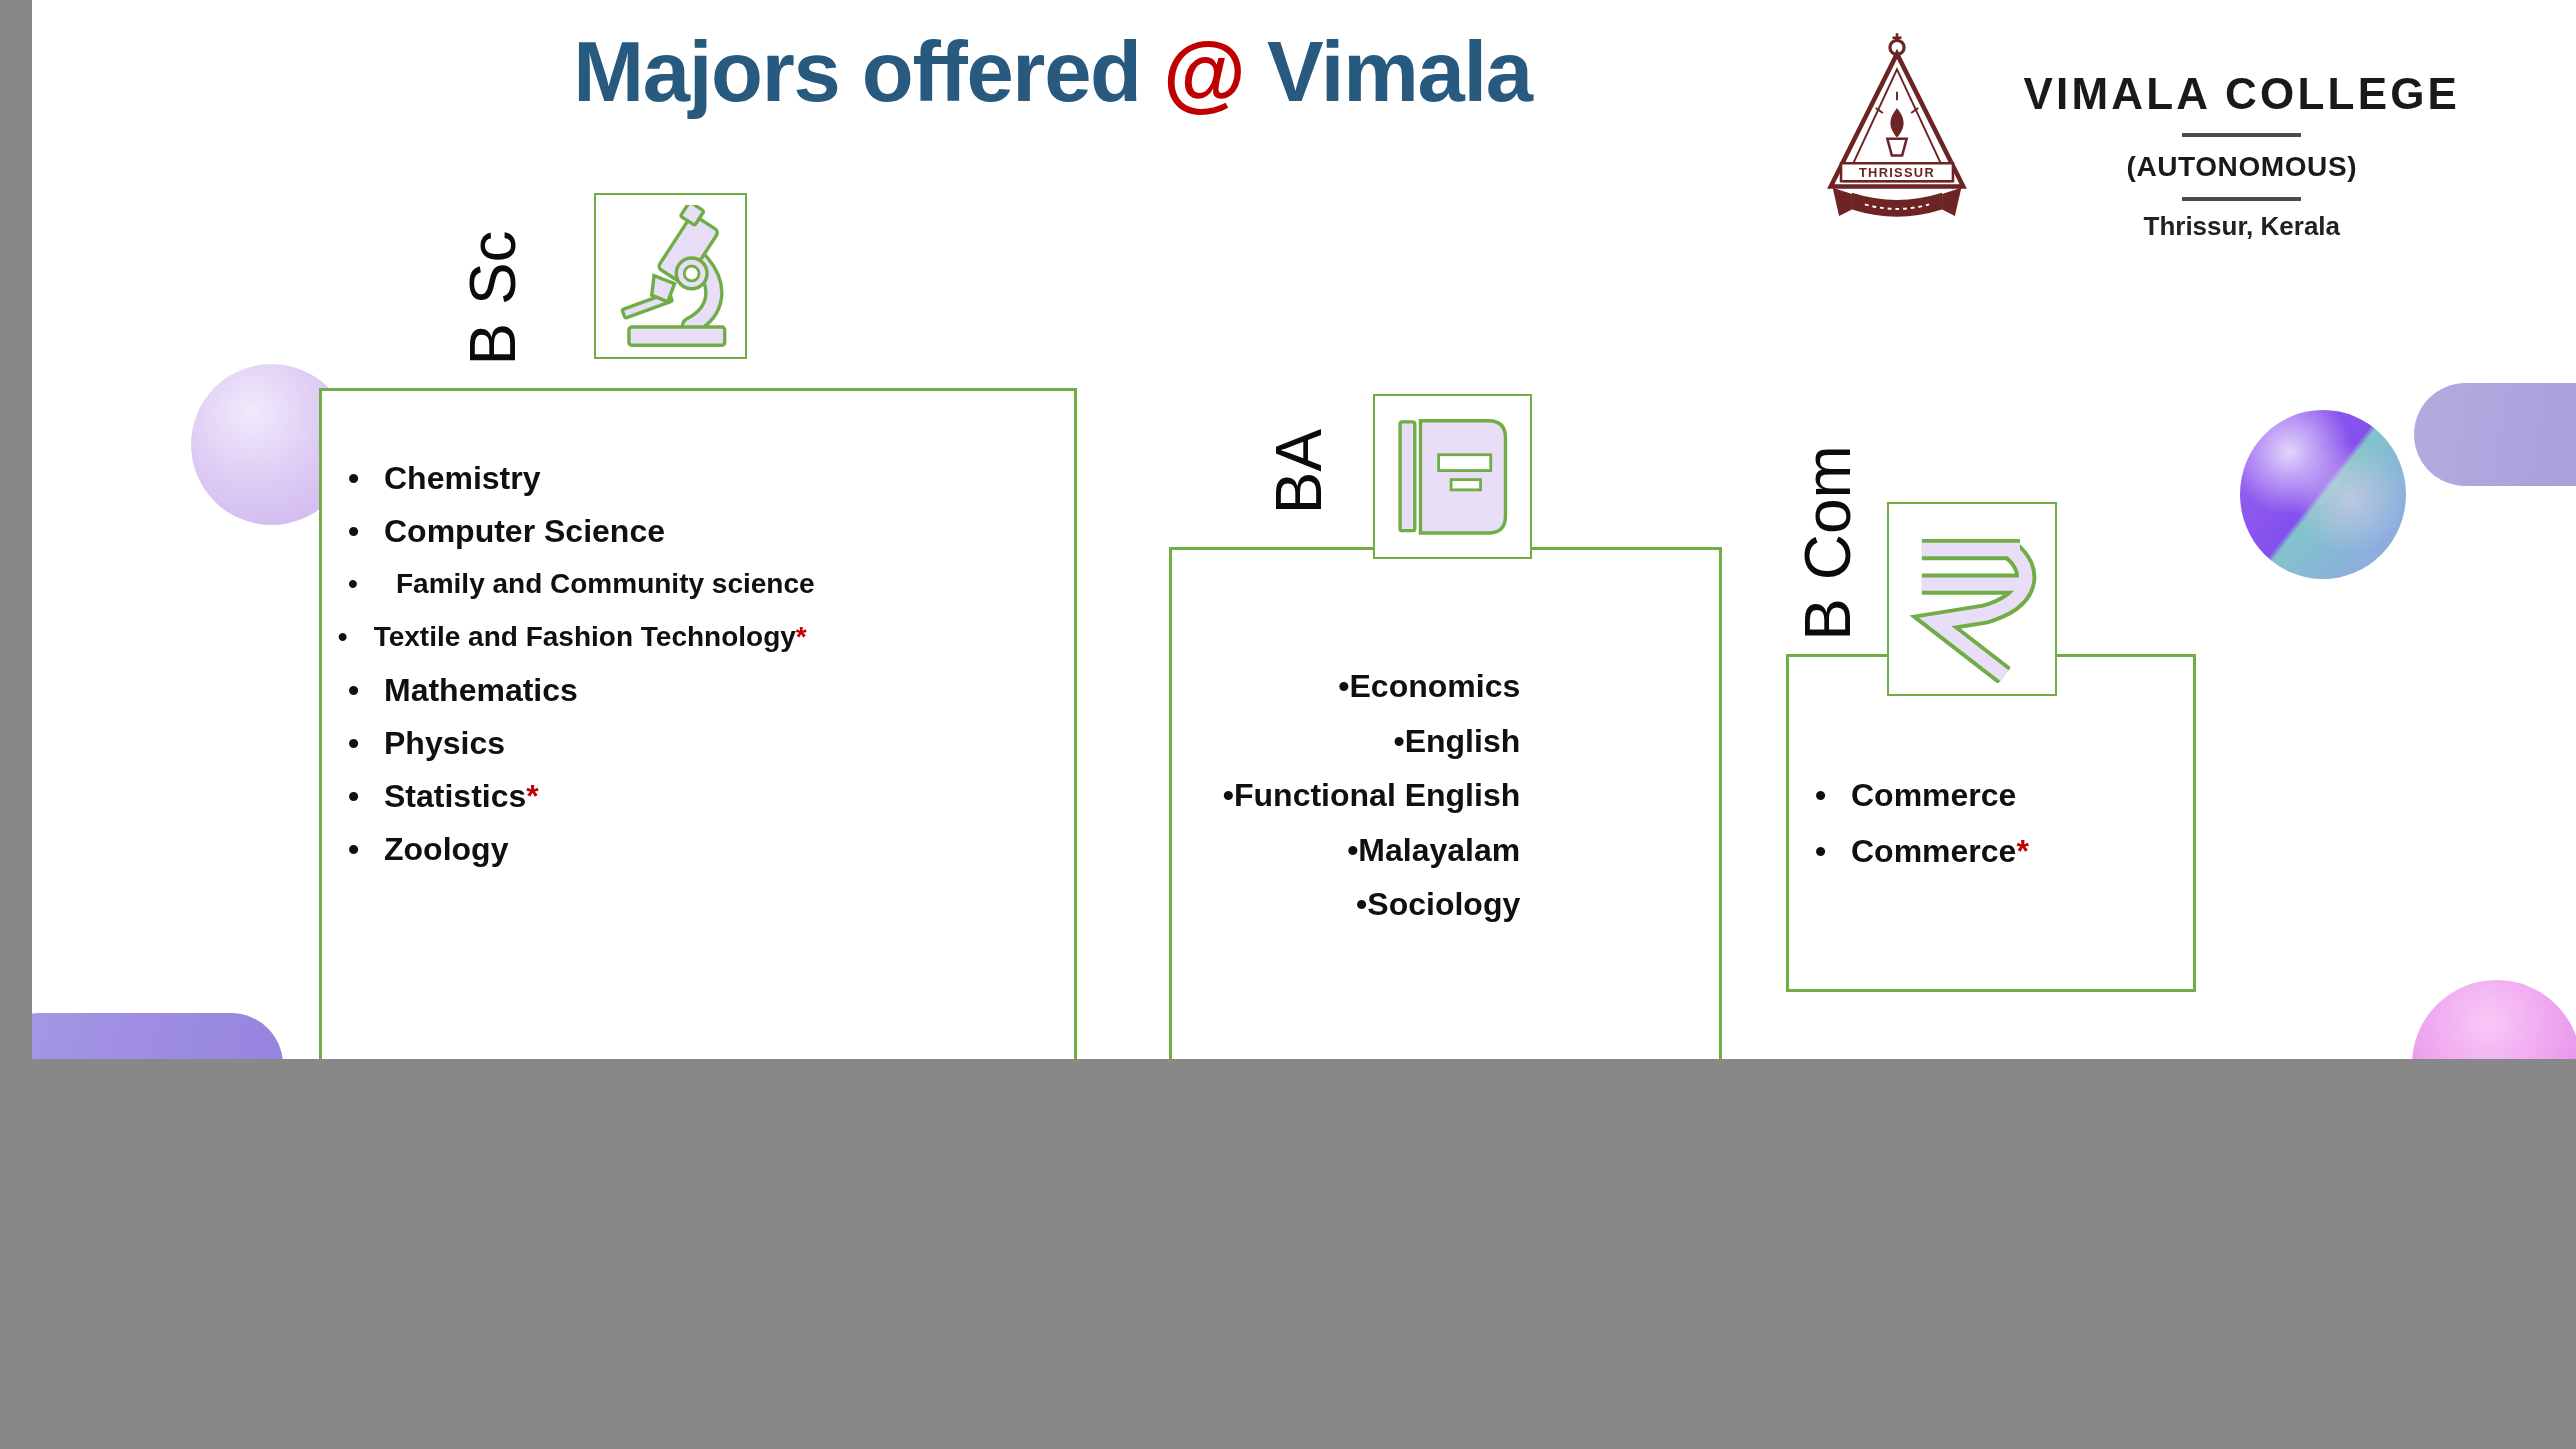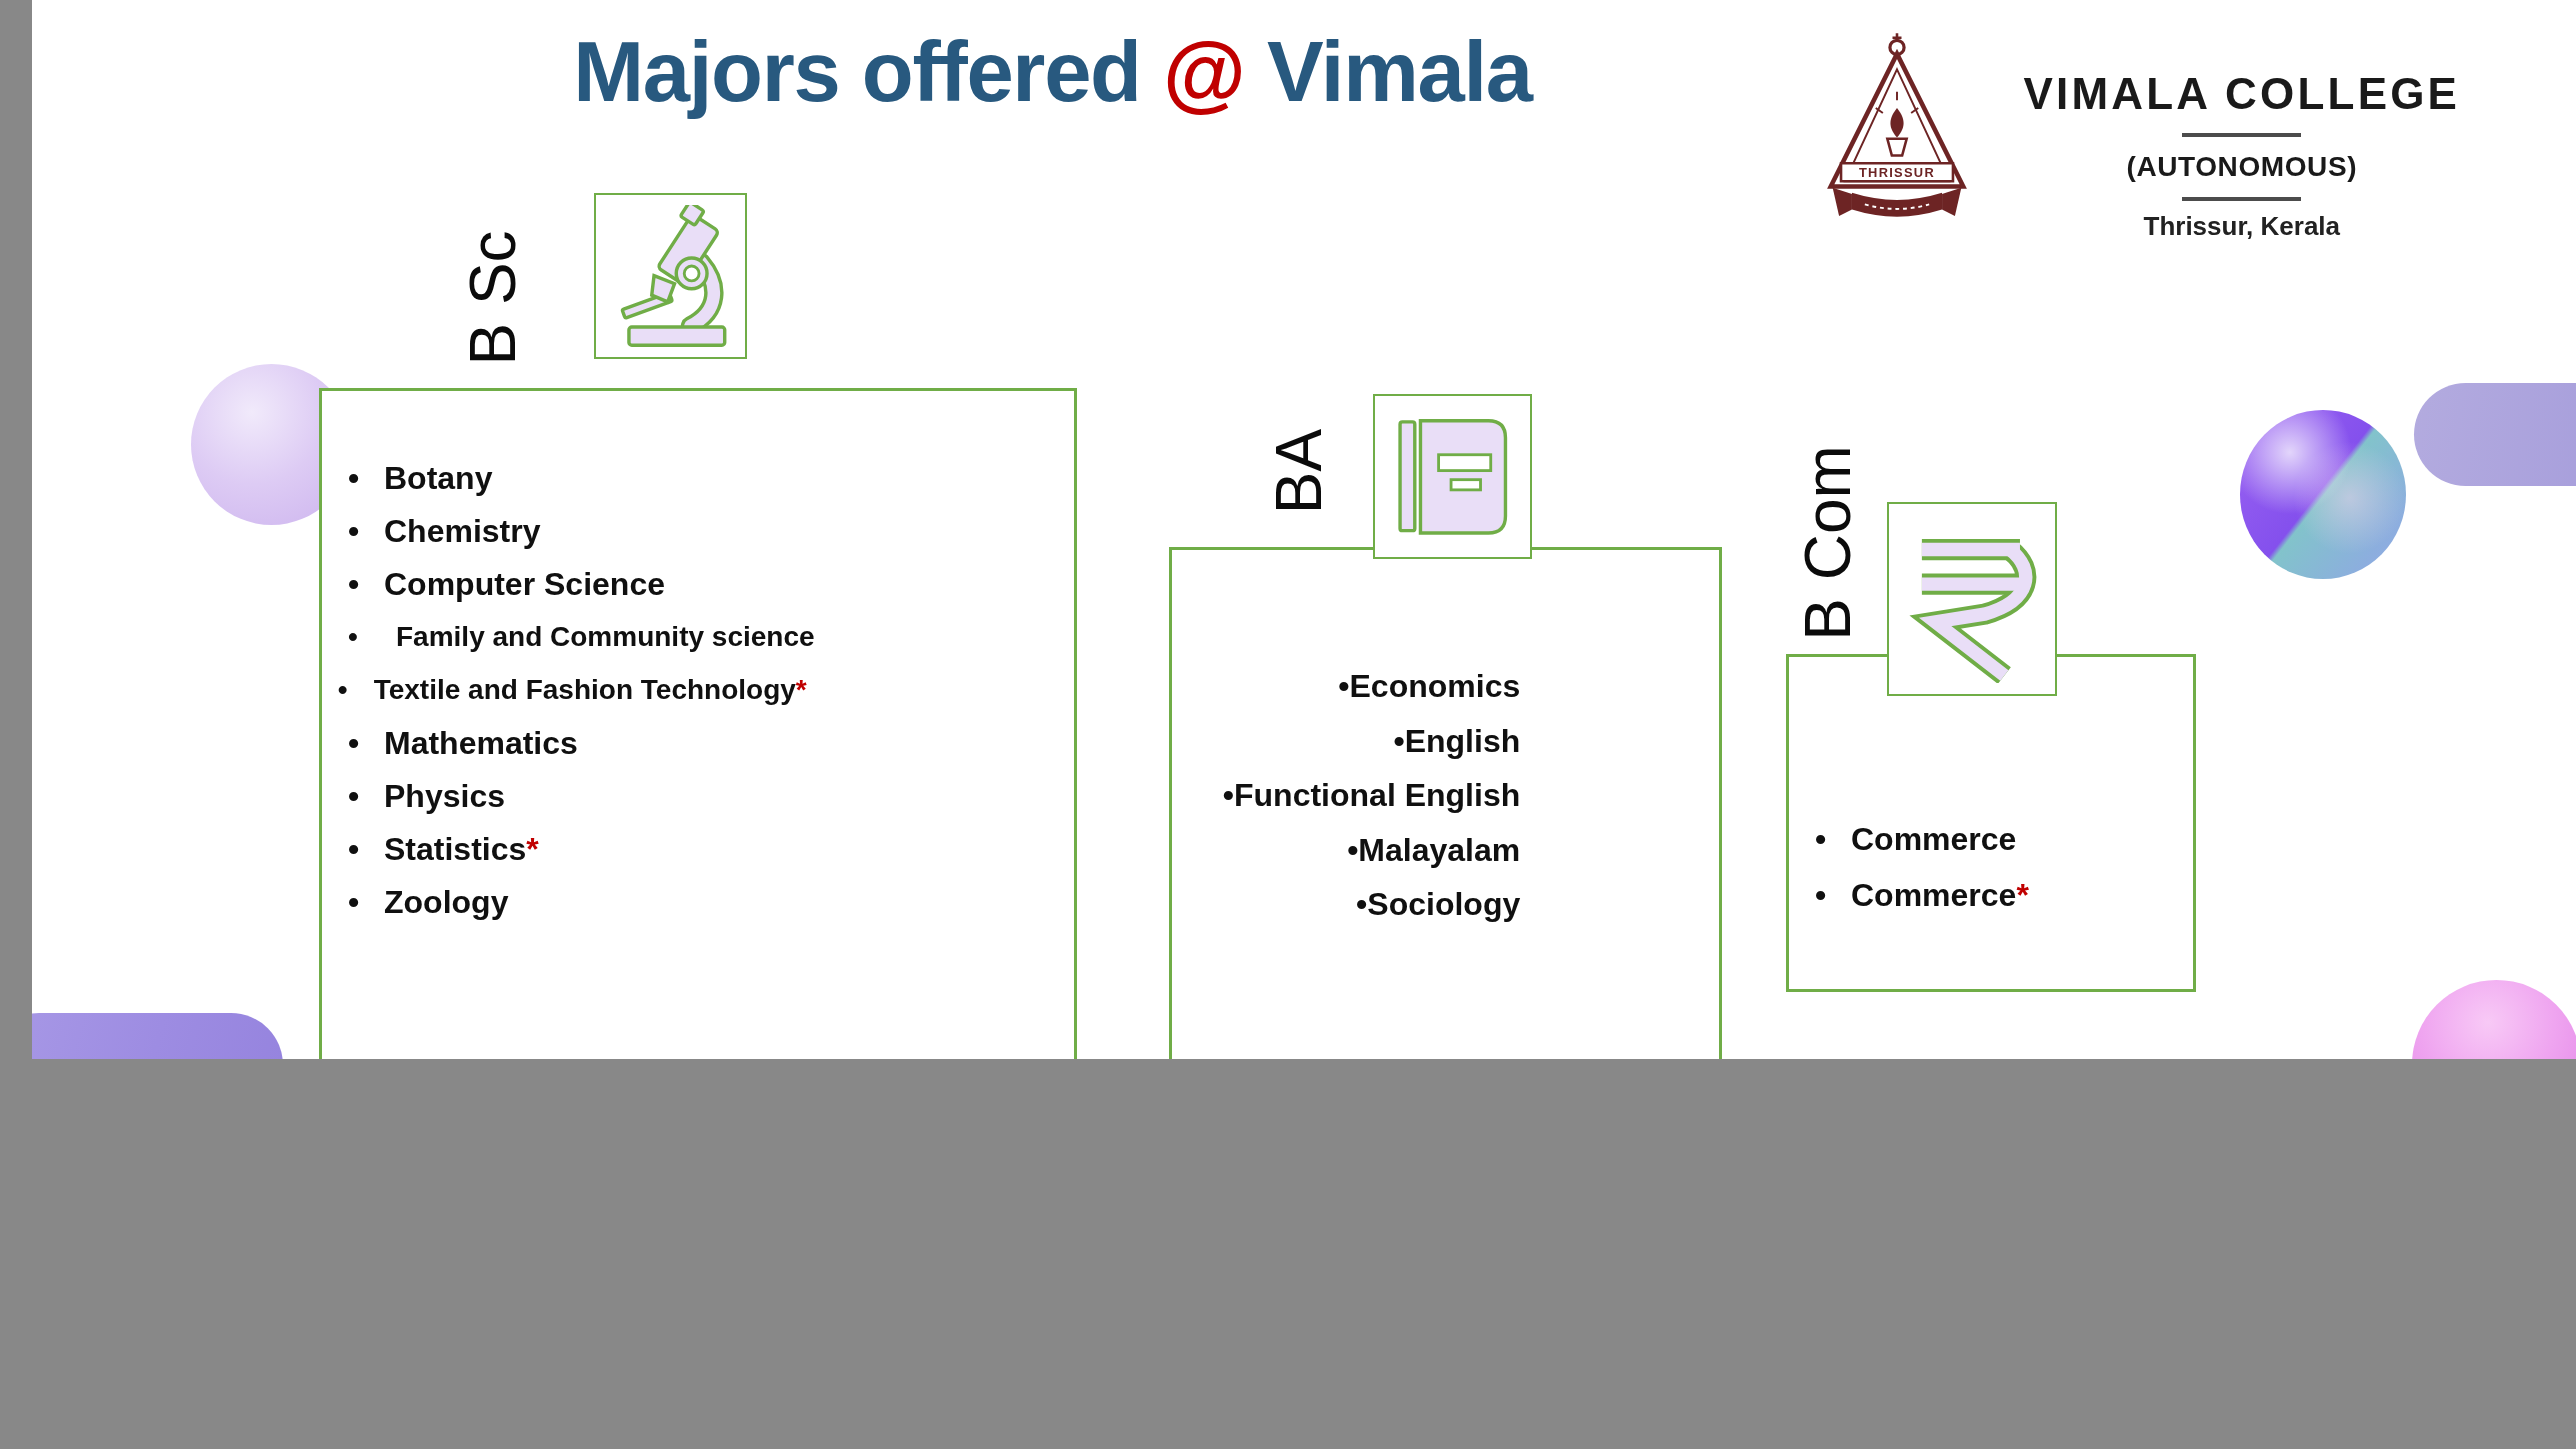--- a/index.html
+++ b/index.html
@@ -45,21 +45,21 @@
   .mlist{position:absolute;z-index:4;list-style:none;margin:0;padding:0;
          font-weight:bold;color:#101010;font-size:32px;}
   .mlist li{line-height:32px;margin-bottom:21px;white-space:nowrap;}
   .mlist li::before{content:"\2022";display:inline-block;width:36px;}
   .mlist li.small{font-size:28px;}
   .mlist li.outdent{margin-left:-10.3px;}
   .mlist li.pad::before{width:48px;}
   .asterisk{color:#c00000;}
   .bsc-list{left:316px;top:462px;}
   .ba-list{left:1166px;top:670px;}  .ba-list li{margin-bottom:22.5px;text-align:right;}
-  .bcom-list{left:1783px;top:823px;} .bcom-list li{margin-bottom:24px;}
+  .bcom-list{left:1783px;top:779px;} .bcom-list li{margin-bottom:24px;}
   
   .deco{position:absolute;z-index:1;}
   .left-sphere{left:159px;top:364px;width:161px;height:161px;border-radius:50%;
     background:radial-gradient(circle at 38% 30%, #f1eafb 0%, #ddcbf4 48%, #ccb3ee 100%);}
   .left-pill{left:-45px;top:1013px;width:296px;height:104px;border-radius:58px;
     background:linear-gradient(105deg,#a899e6,#9d8ce2 55%,#9583de);}
   .pink-blob{left:-174px;top:1300px;width:650px;height:412px;border-radius:50%;
     background:radial-gradient(circle at 55% 18%, #fab4f3 0%, #f8a1f0 38%, #f08ae9 72%, #e97ce3 100%);
     box-shadow:0 -5.2px 0 3.9px rgba(176,150,246,0.45);}
   .pink-blob::before{content:"";position:absolute;left:5%;top:9%;width:88%;height:84%;
@@ -178,21 +178,20 @@
         <rect x="118" y="22" width="56" height="112" rx="8" stroke-width="6" transform="rotate(33 146 78)"></rect>
         <rect x="138" y="0" width="30" height="30" rx="4" stroke-width="6" transform="rotate(33 153 15)"></rect>
         <path d="M86,124 L122,138 L110,170 L82,158 Z" stroke-width="6"></path>
         <circle cx="152" cy="120" r="27" stroke-width="6"></circle>
         <circle cx="152" cy="120" r="13" stroke-width="5" fill="#ffffff"></circle>
       </g>
     </svg>
   </div>
   <div class="gbox bsc-box"></div>
   <ul class="mlist bsc-list">
-      <li><span>Botany</span></li>
       <li><span>Chemistry</span></li>
       <li><span>Computer Science</span></li>
       <li class="small pad"><span>Family and Community science</span></li>
       <li class="small outdent"><span>Textile and Fashion Technology</span><span class="asterisk">*</span></li>
       <li><span>Mathematics</span></li>
       <li><span>Physics</span></li>
       <li><span>Statistics</span><span class="asterisk">*</span></li>
       <li><span>Zoology</span></li>
     </ul>
 

